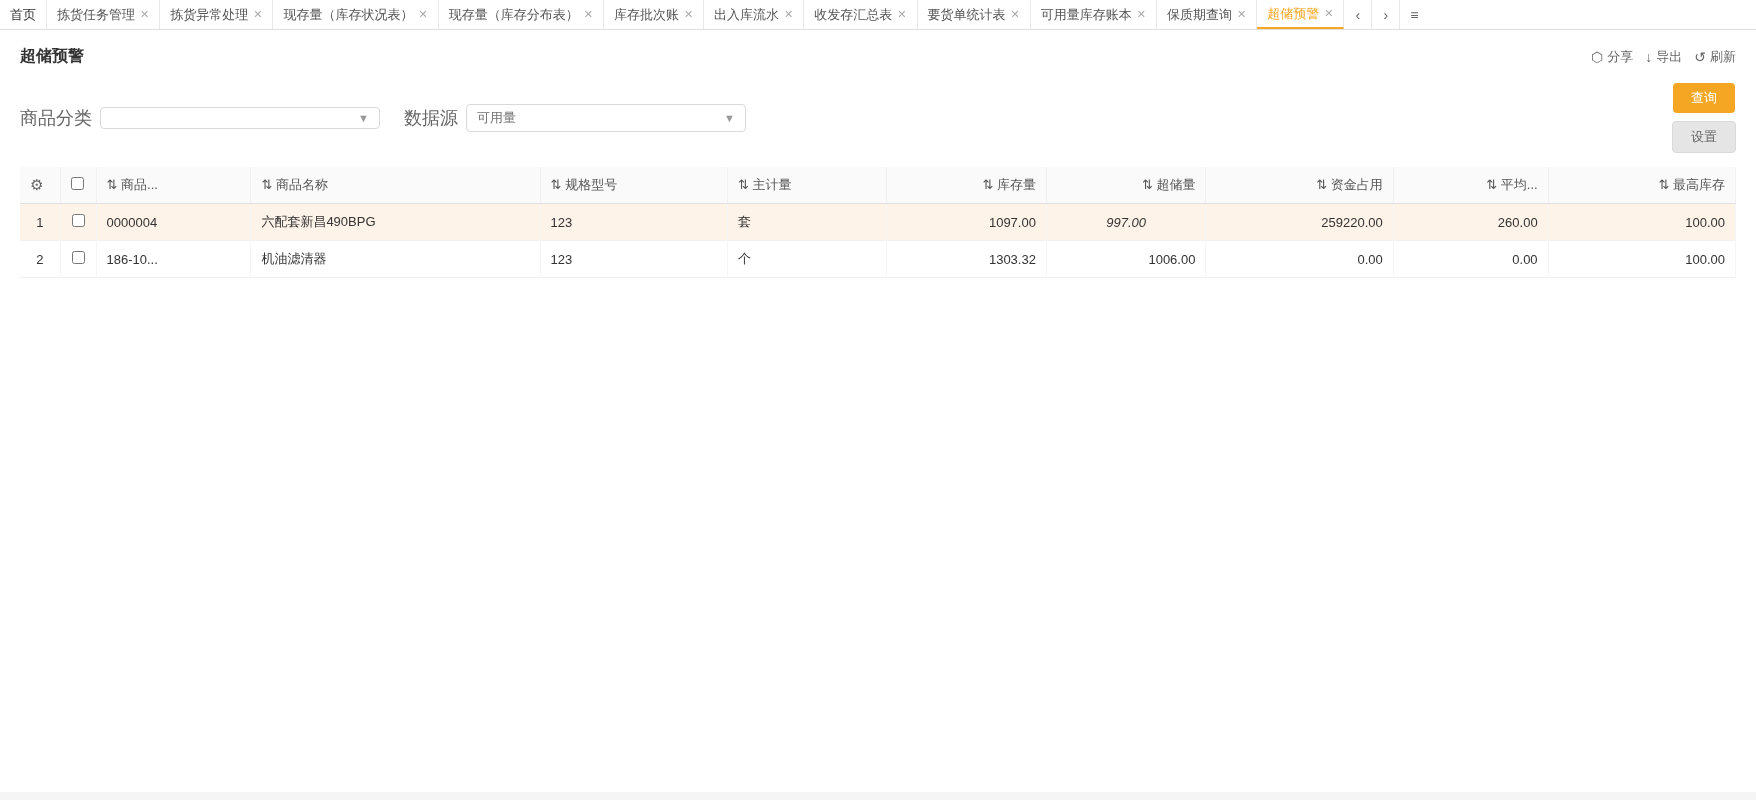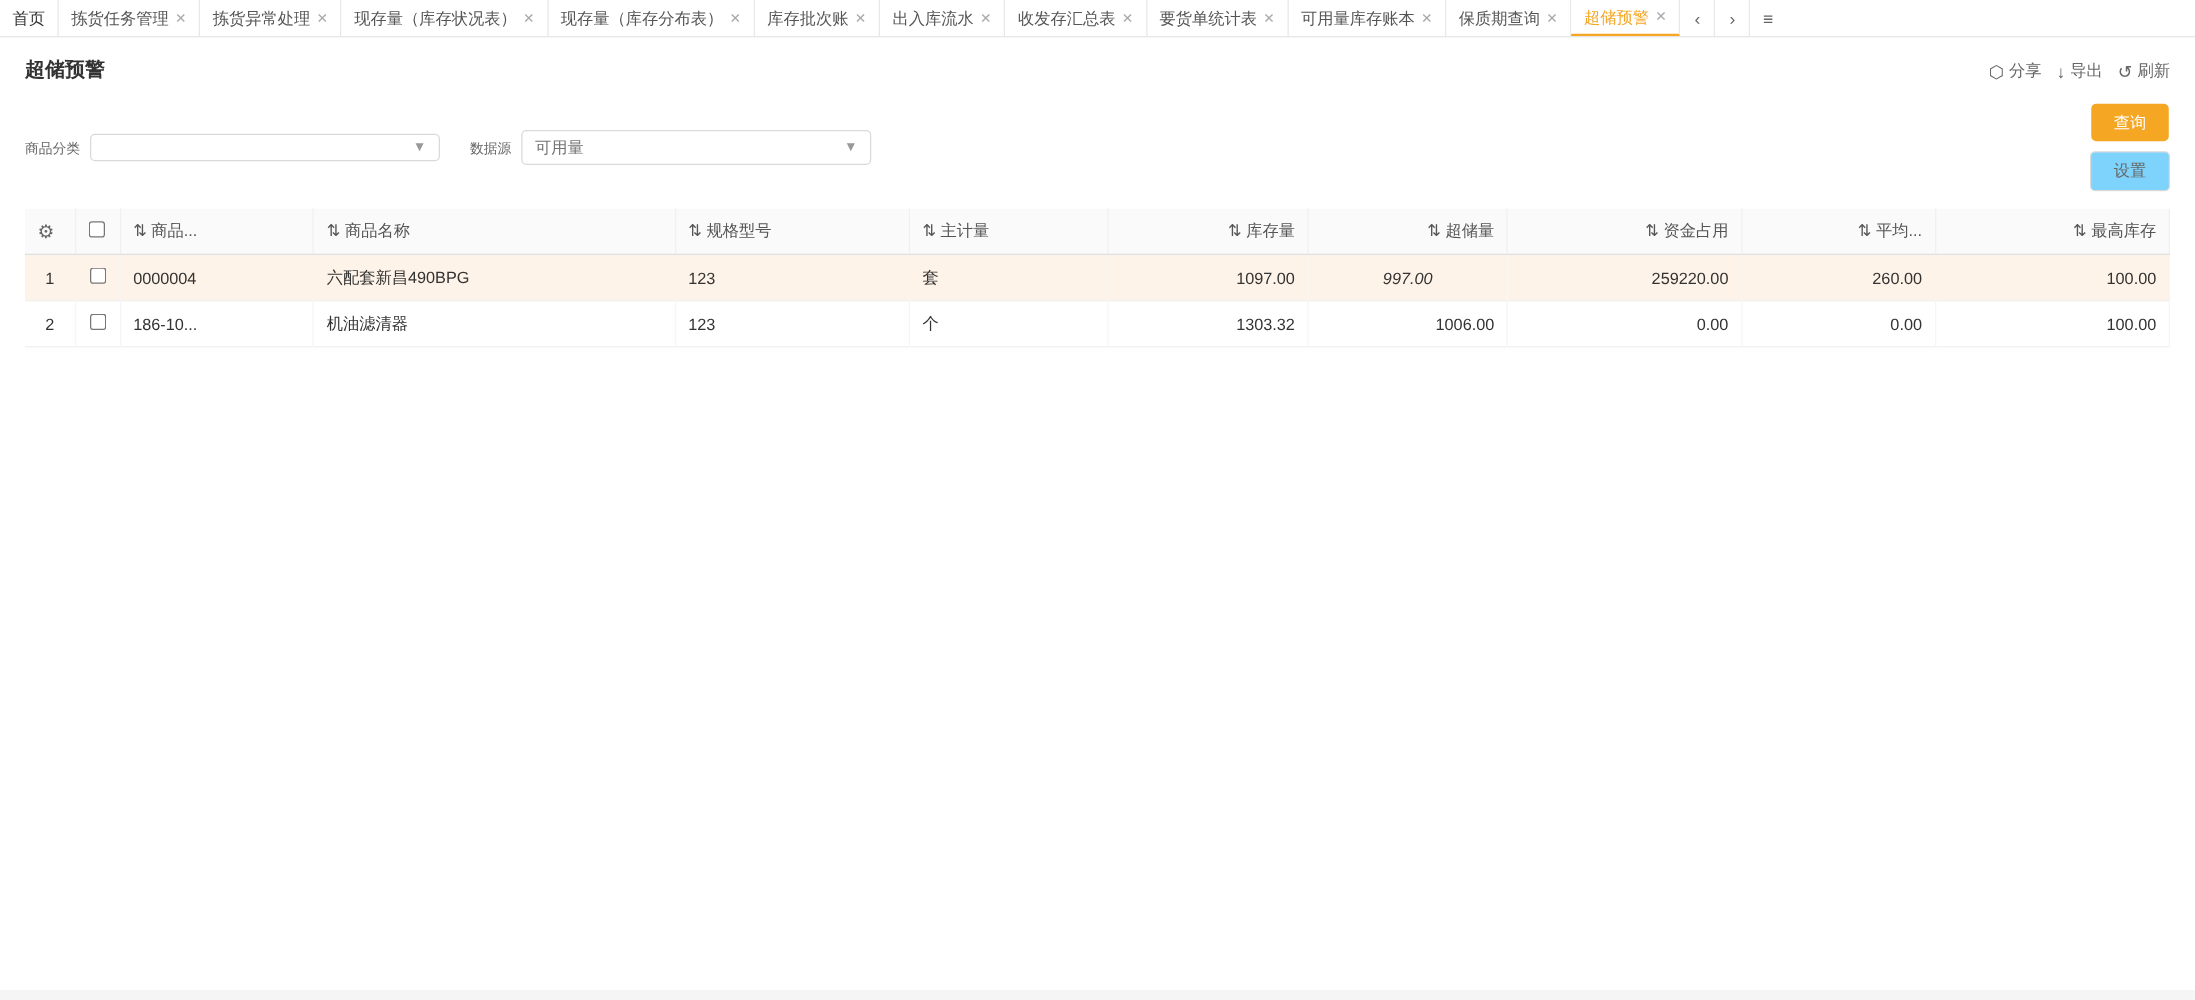--- a/index.html
+++ b/index.html
@@ -93,21 +93,21 @@
       margin-bottom: 14px;
       flex-wrap: wrap;
     }
     .filter-item {
       display: flex;
       align-items: center;
       gap: 8px;
     }
     .filter-label {
       color: #666;
-      font-size: 11px;
+      font-size: 18px;
       white-space: nowrap;
     }
     .filter-select {
       display: flex;
       align-items: center;
       border: 1px solid #d9d9d9;
       border-radius: 4px;
       padding: 4px 10px;
       min-width: 200px;
       cursor: pointer;
@@ -129,21 +129,21 @@
     .btn-query {
       background: #f5a623;
       color: #fff;
       border: none;
       border-radius: 4px;
       padding: 6px 18px;
       cursor: pointer;
       font-size: 13px;
     }
     .btn-settings {
-      background: #7dd3fc;
+      background: #e5e5e5;
       color: #666;
       border: 1px solid #d9d9d9;
       border-radius: 4px;
       padding: 6px 18px;
       cursor: pointer;
       font-size: 13px;
     }
 
     
     .data-table {

